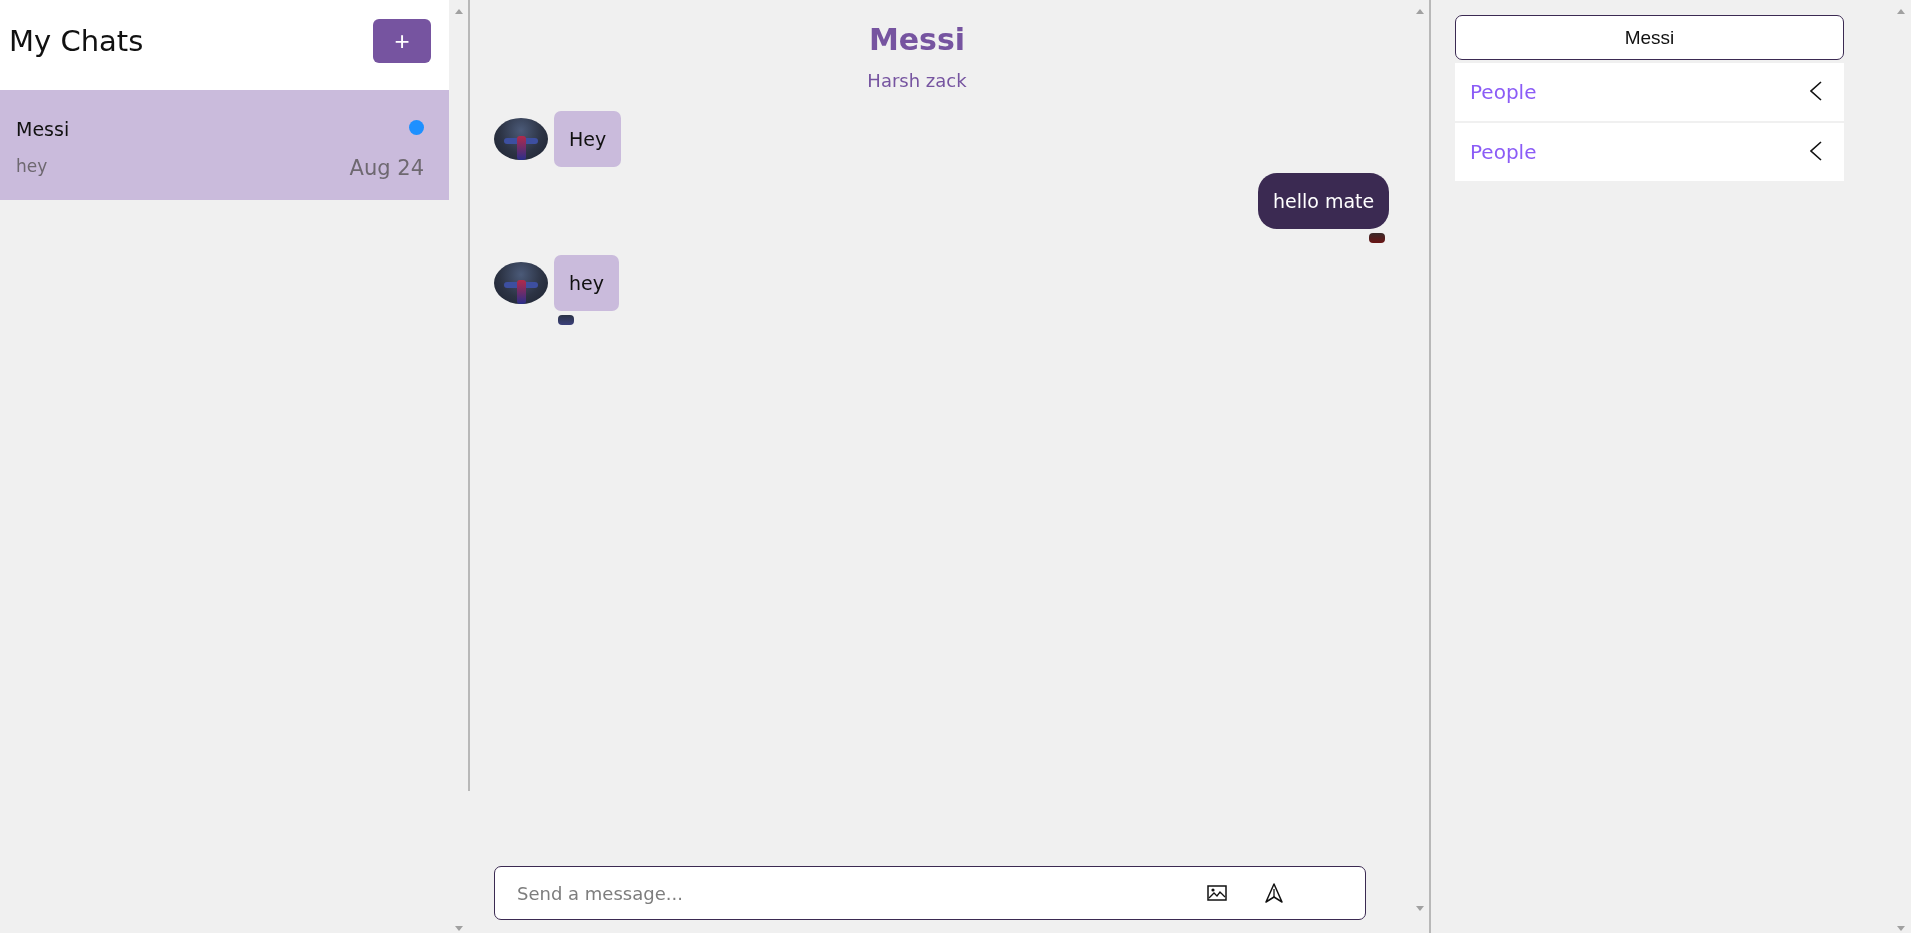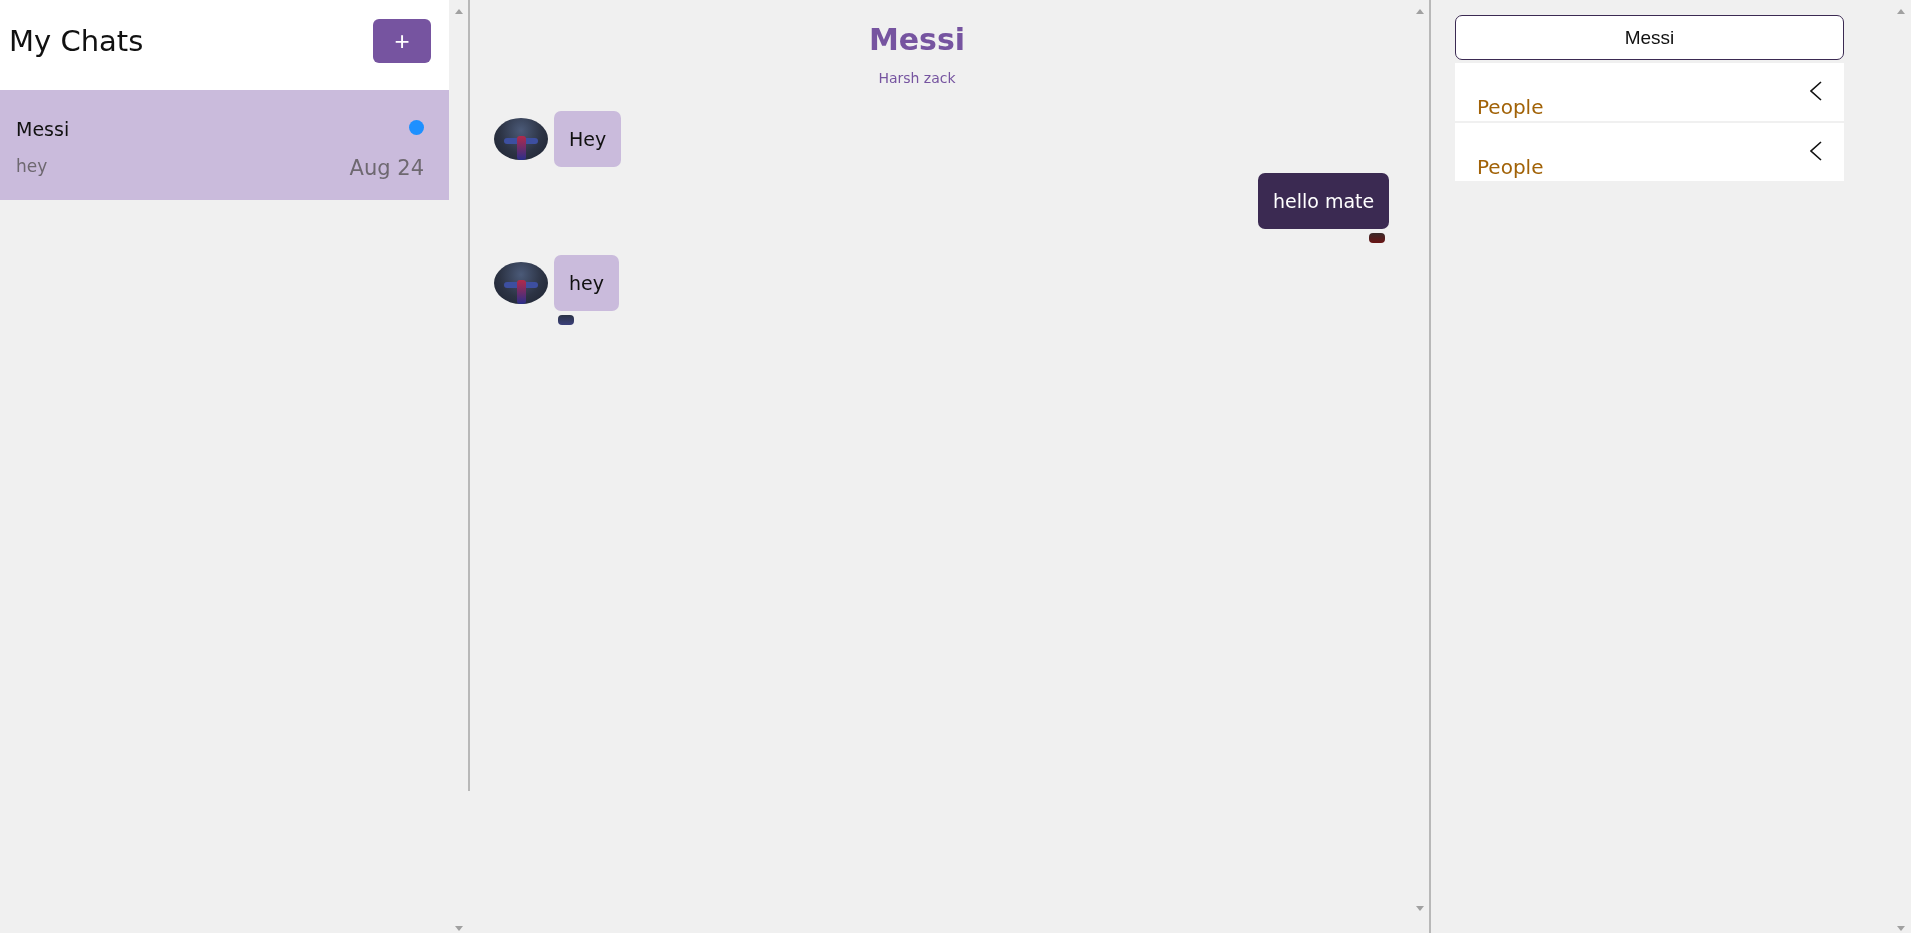--- a/index.html
+++ b/index.html
@@ -16,40 +16,40 @@
     .chat-dot { position: absolute; left: 409px; top: 120px; width: 15px; height: 15px; border-radius: 50%; background: #1e90ff; }
     .chat-preview { position: absolute; left: 16px; top: 66px; font-size: 17px; color: #6e6870; }
     .chat-date { position: absolute; right: 25px; top: 66px; font-size: 21px; color: #6e6870; }
     .sb-arrow { position: absolute; width: 0; height: 0; border-left: 4px solid transparent; border-right: 4px solid transparent; }
     .sb-up { border-bottom: 5px solid #a0a0a0; }
     .sb-down { border-top: 5px solid #a0a0a0; }
 
     
     .main { position: absolute; left: 472px; top: 0; width: 959px; height: 933px; background: #f0f0f0; border-right: 2px solid #b8b8b8; }
     .chat-title { position: absolute; left: 0; width: 890px; top: 22px; text-align: center; font-size: 30px; font-weight: bold; color: #7654a0; }
-    .chat-sub { position: absolute; left: 0; width: 890px; top: 70px; text-align: center; font-size: 14px; color: #7654a0; }
+    .chat-sub { position: absolute; left: 0; width: 890px; top: 70px; text-align: center; font-size: 18px; color: #7654a0; }
     .avatar { position: absolute; width: 54px; height: 42px; border-radius: 50%; overflow: hidden; background: radial-gradient(ellipse at 50% 30%, #4b5a78 0%, #2c3344 55%, #1d2230 100%); }
     .avatar::before { content: ""; position: absolute; left: 10px; top: 20px; width: 34px; height: 6px; background: #3d4fa0; border-radius: 3px; }
     .avatar::after { content: ""; position: absolute; left: 23px; top: 18px; width: 9px; height: 24px; background: linear-gradient(#b22a4a, #2a2f8a); border-radius: 3px; }
     .bubble { position: absolute; border-radius: 7px; font-size: 19px; padding: 0 15px; line-height: 56px; height: 56px; }
     .bubble-in { background: #cabbdc; color: #111; }
-    .bubble-out { background: #3b2a52; color: #fff; }
+    .bubble-out { background: #3b2a52; color: #fff; border-radius: 19px; }
     .mini-avatar { position: absolute; width: 16px; height: 10px; border-radius: 4px; background: linear-gradient(#3a2a2a, #6a1414); }
     .mini-avatar.blue { background: linear-gradient(#2b3346, #3a3f7a); }
 
     .composer { position: absolute; left: 22px; top: 866px; width: 872px; height: 54px; background: #fff; border: 1.5px solid #3b2a52; border-radius: 7px; }
     .composer-input { position: absolute; left: 22px; top: 0; width: 640px; height: 52px; border: none; outline: none; font-size: 18px; font-family: "DejaVu Sans", sans-serif; background: transparent; color: #111; }
     .composer-input::placeholder { color: #7d7d7d; }
     .icon-btn { position: absolute; top: 14px; width: 24px; height: 24px; display: flex; align-items: center; justify-content: center; background: none; border: none; }
 
     
     .right { position: absolute; left: 1433px; top: 0; width: 478px; height: 933px; background: #f0f0f0; }
     .profile-btn { position: absolute; left: 22px; top: 15px; width: 389px; height: 45px; background: #fff; border: 1.5px solid #3b2a52; border-radius: 7px; font-size: 19px; text-align: center; line-height: 42px; color: #111; }
     .acc-row { position: absolute; left: 22px; width: 389px; height: 58px; background: #fff; }
-    .acc-label { position: absolute; left: 15px; top: 32px; font-size: 20px; color: #a16207; margin-left: 7px; }
+    .acc-label { position: absolute; left: 15px; top: 17px; font-size: 20px; color: #8b5cf6; }
     .acc-chev { position: absolute; right: 22px; top: 18px; }
   </style>
 </head>
 <body>
 
 <div class="app">
 
   <aside class="sidebar">
     <div class="sidebar-head">
       <h1 class="sidebar-title">My Chats</h1>
@@ -72,20 +72,36 @@
     <div class="avatar" style="left:22px;top:118px;"></div>
     <div class="bubble bubble-in" style="left:82px;top:111px;">Hey</div>
 
     <div class="bubble bubble-out" style="left:786px;top:173px;">hello mate</div>
     <div class="mini-avatar" style="left:897px;top:233px;"></div>
 
     <div class="avatar" style="left:22px;top:262px;"></div>
     <div class="bubble bubble-in" style="left:82px;top:255px;">hey</div>
     <div class="mini-avatar blue" style="left:86px;top:315px;"></div>
 
+    <div class="composer">
+      <input class="composer-input" type="text" placeholder="Send a message..." style="">
+      <button class="icon-btn" style="left:710px;">
+        <svg width="20" height="16" viewBox="0 0 20 16">
+          <rect x="1" y="1" width="18" height="14" fill="none" stroke="#111" stroke-width="1.5"></rect>
+          <circle cx="6" cy="5" r="1.6" fill="#111"></circle>
+          <polyline points="2,13 7,8 10,11 13,7 18,12" fill="none" stroke="#111" stroke-width="1.3"></polyline>
+        </svg>
+      </button>
+      <button class="icon-btn" style="left:767px;">
+        <svg width="18" height="20" viewBox="0 0 18 20">
+          <path d="M9 1 L17 19 L9 14 L1 19 Z" fill="none" stroke="#111" stroke-width="1.5" stroke-linejoin="round"></path>
+          <line x1="9" y1="6" x2="9" y2="14" stroke="#111" stroke-width="1.3"></line>
+        </svg>
+      </button>
+    </div>
 
     <span class="sb-arrow sb-up" style="left:944px;top:9px;"></span>
     <span class="sb-arrow sb-down" style="left:944px;top:906px;"></span>
   </main>
 
   <aside class="right">
     <button class="profile-btn">Messi</button>
     <div class="acc-row" style="top:63px;">
       <span class="acc-label">People</span>
       <svg class="acc-chev" width="12" height="20" viewBox="0 0 12 20">

